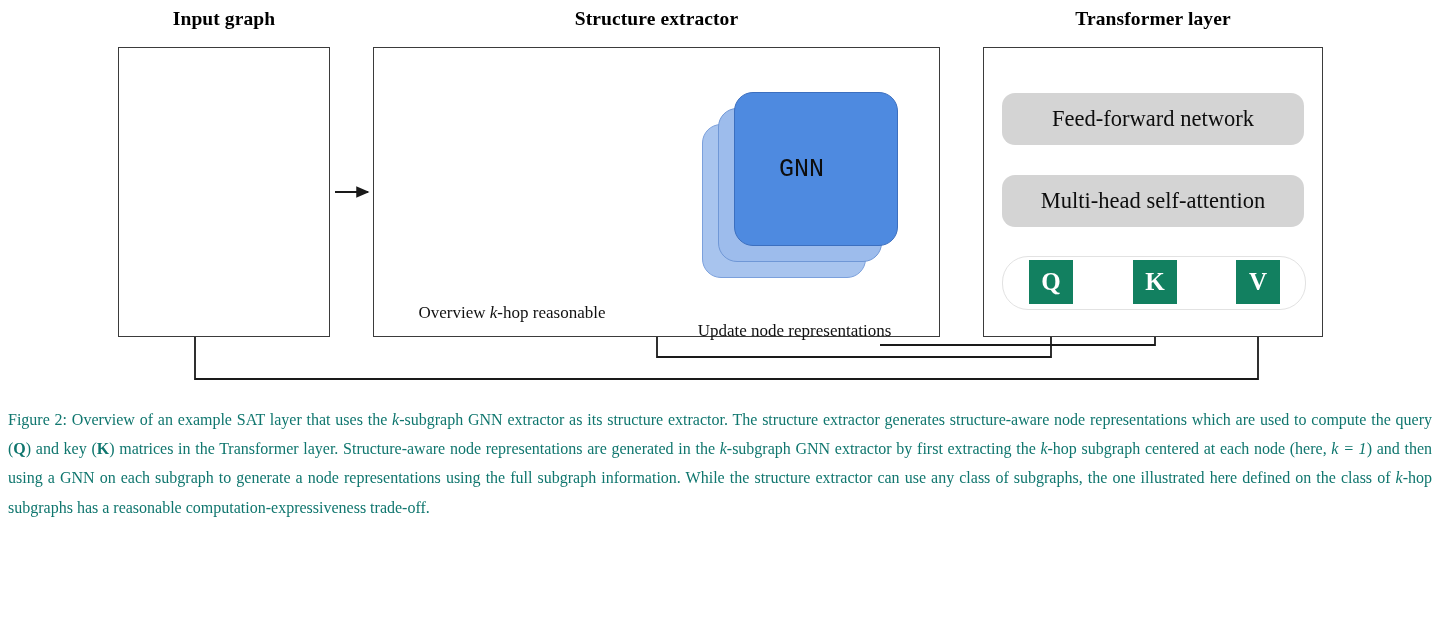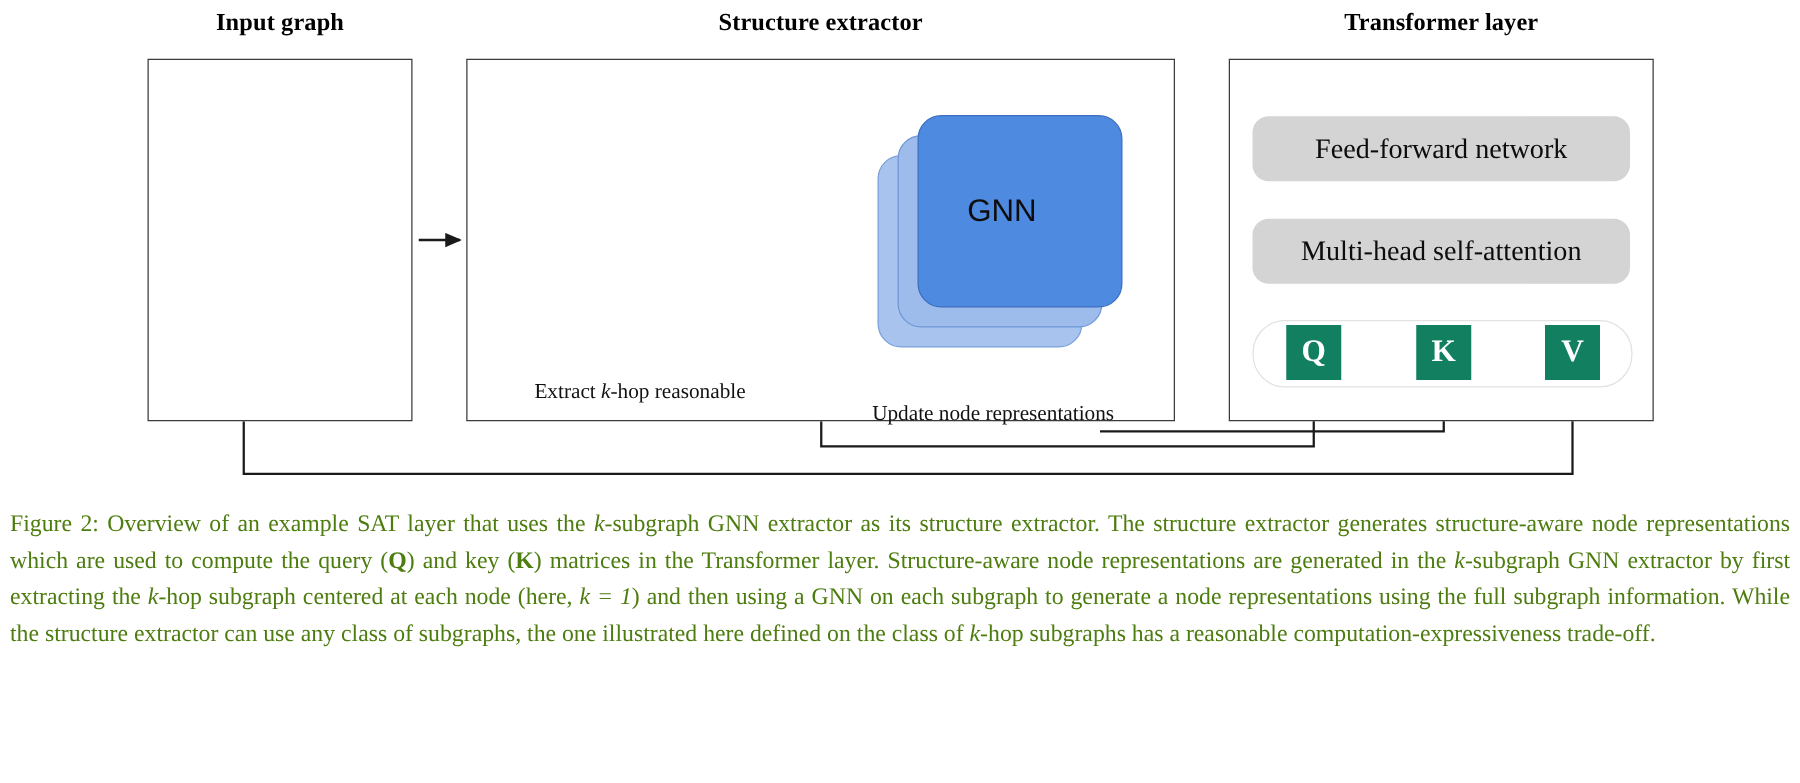--- a/index.html
+++ b/index.html
@@ -60,21 +60,21 @@
     width:164px;height:154px;
     border-radius:19px;
     box-sizing:border-box;
   }
   .gnn-back{left:0px;  top:32px; background:#a8c4ee;border:1.3px solid #7ba0dc;}
   .gnn-mid {left:16px; top:16px; background:#9dbcec;border:1.3px solid #6f97d6;}
   .gnn-front{left:32px;top:0px;  background:#4e8ae0;border:1.3px solid #3c6fbf;}
   .gnn-label{
     position:absolute;left:32px;top:0px;width:135px;height:154px;
     display:flex;align-items:center;justify-content:center;
-    font-family:Liberation Sans, sans-serif;
+    font-family:Liberation Mono, monospace;
     font-size:25px;color:#0d0d0d;
   }
 
   
   .tblock{
     position:absolute;
     background:#d4d4d4;
     border-radius:13px;
     display:flex;align-items:center;justify-content:center;
     font-family:"Liberation Serif", serif;
@@ -96,24 +96,24 @@
     font-weight:bold;font-size:25px;color:#ffffff;
   }
   #qkv-q{left:1029px;}
   #qkv-k{left:1133px;}
   #qkv-v{left:1236px;}
 
   
   .caption{
     position:absolute;left:8px;top:405px;width:1424px;
     font-family:"Liberation Serif", serif;
-    font-size:19px;
+    font-size:16px;
     line-height:29.2px;
     text-align:justify;
-    color:#4d7c0f;
+    color:#0f766e;
   }
   .caption i{font-style:italic;}
   .caption b{font-weight:bold;}
 </style>
 </head>
 <body>
 
 <div class="figure-area">
 
   <svg width="1440" height="400">
@@ -221,21 +221,21 @@
   <div class="panel-title" id="title-trans">Transformer layer</div>
   <div class="panel-title" id="title-struct">Structure extractor</div>
 
   <div class="gnn-wrap">
     <div class="gnn-card gnn-back"></div>
     <div class="gnn-card gnn-mid"></div>
     <div class="gnn-card gnn-front"></div>
     <div class="gnn-label">GNN</div>
   </div>
 
-  <div class="sub-caption" id="cap-extract"><span>Extract </span><span class="ital">k</span><span>-hop reasonable</span></div>
+  <div class="sub-caption" id="cap-extract"><span>Overview </span><span class="ital">k</span><span>-hop reasonable</span></div>
   <div class="sub-caption" id="cap-update">Update node representations</div>
 
   <div class="tblock" id="block-ffn">Feed-forward network</div>
   <div class="tblock" id="block-mha">Multi-head self-attention</div>
 
   <div class="qkv-shell"></div>
   <div class="qkv-box" id="qkv-q">Q</div>
   <div class="qkv-box" id="qkv-k">K</div>
   <div class="qkv-box" id="qkv-v">V</div>
 

